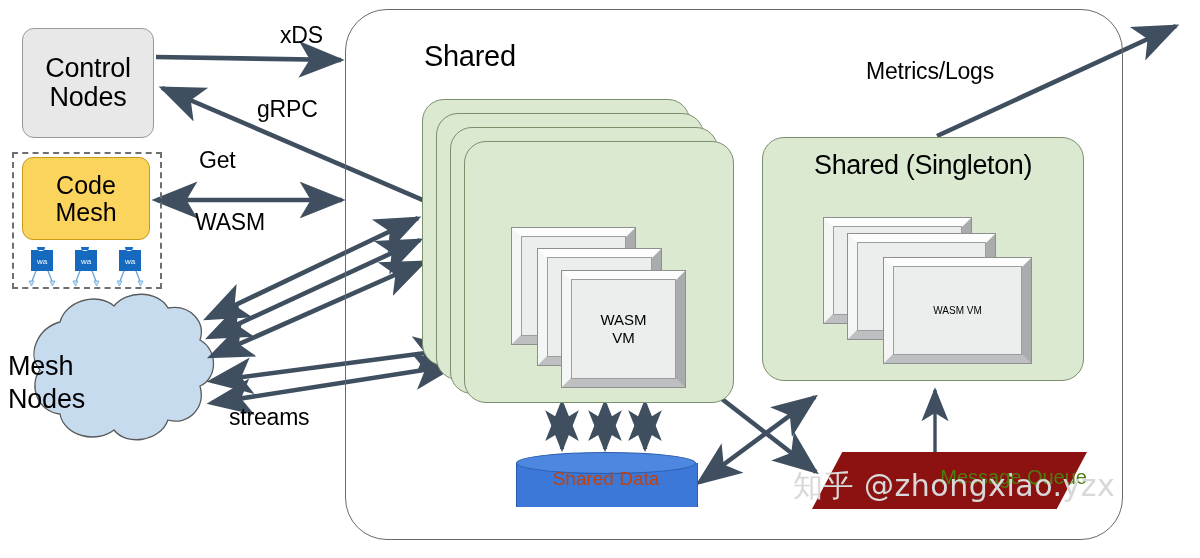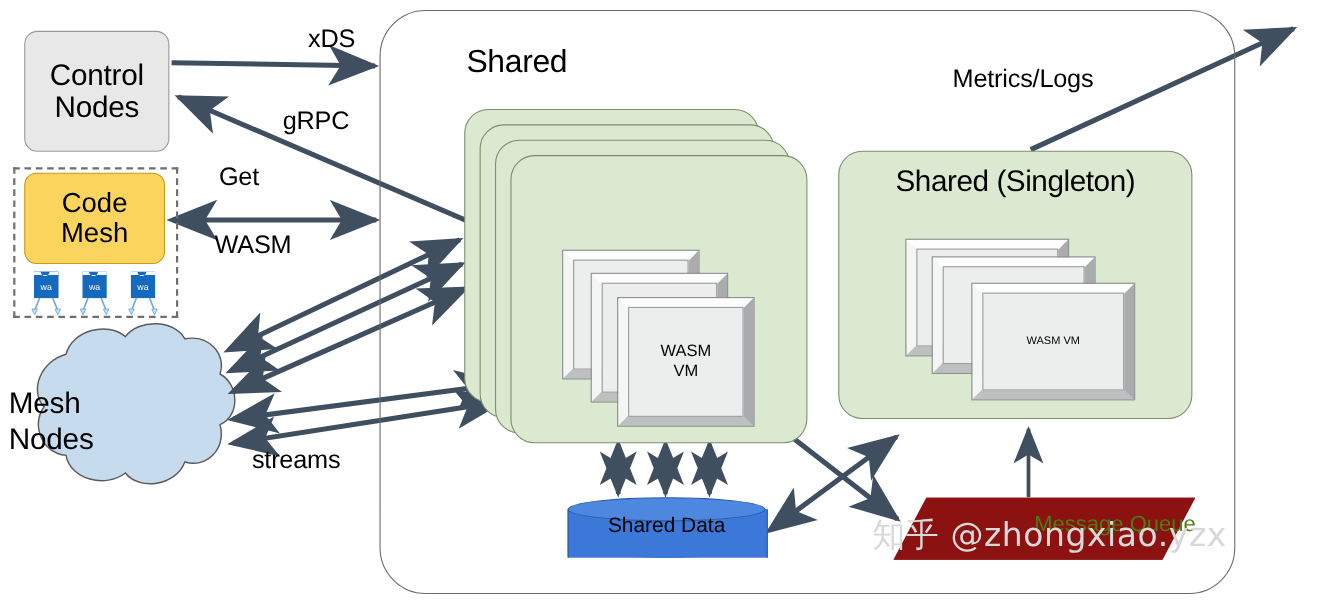--- a/index.html
+++ b/index.html
@@ -89,21 +89,21 @@
 
   
   #shared-data{left:516px;top:452px;width:180px;height:66px;}
   #shared-data-body{position:absolute;left:0;top:11px;width:180px;height:44px;
     background:#3b78d8;border-left:1px solid #2a5dab;border-right:1px solid #2a5dab;}
   #shared-data-top{position:absolute;left:0;top:0;width:180px;height:22px;
     background:#4e87e0;border:1px solid #2a5dab;border-radius:50%;box-sizing:border-box;}
   #shared-data-bottom{position:absolute;left:0;top:33px;width:180px;height:22px;
     background:#3b78d8;border:1px solid #2a5dab;border-radius:50%;box-sizing:border-box;}
   #shared-data-label{position:absolute;left:0;top:16px;width:180px;text-align:center;
-    color:#000000;font-size:19px;z-index:4;}
+    color:#c2410c;font-size:19px;z-index:4;}
 
   
   #message-queue{left:812px;top:452px;width:275px;height:57px;}
   #message-queue-shape{position:absolute;left:0;top:0;width:275px;height:57px;
     background:#8c1111;clip-path:polygon(11% 0%,100% 0%,89% 100%,0% 100%);}
   #message-queue-label{position:absolute;left:0;top:14px;width:275px;text-align:right;
     color:#4d7c0f;font-size:20px;}
 
   
   .edge-label{position:absolute;font-size:23px;letter-spacing:-0.2px;white-space:nowrap;}

